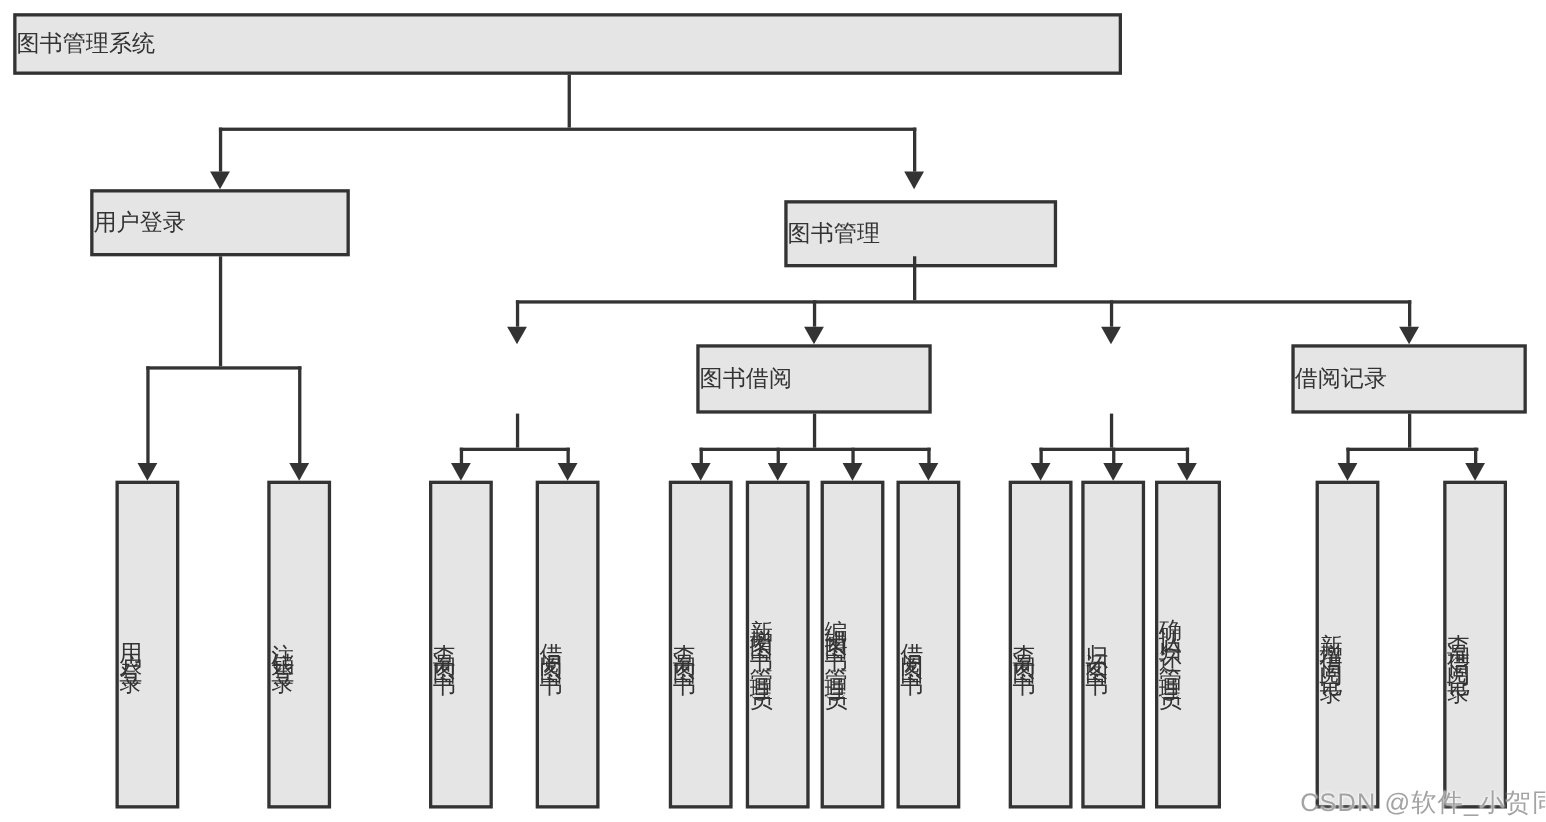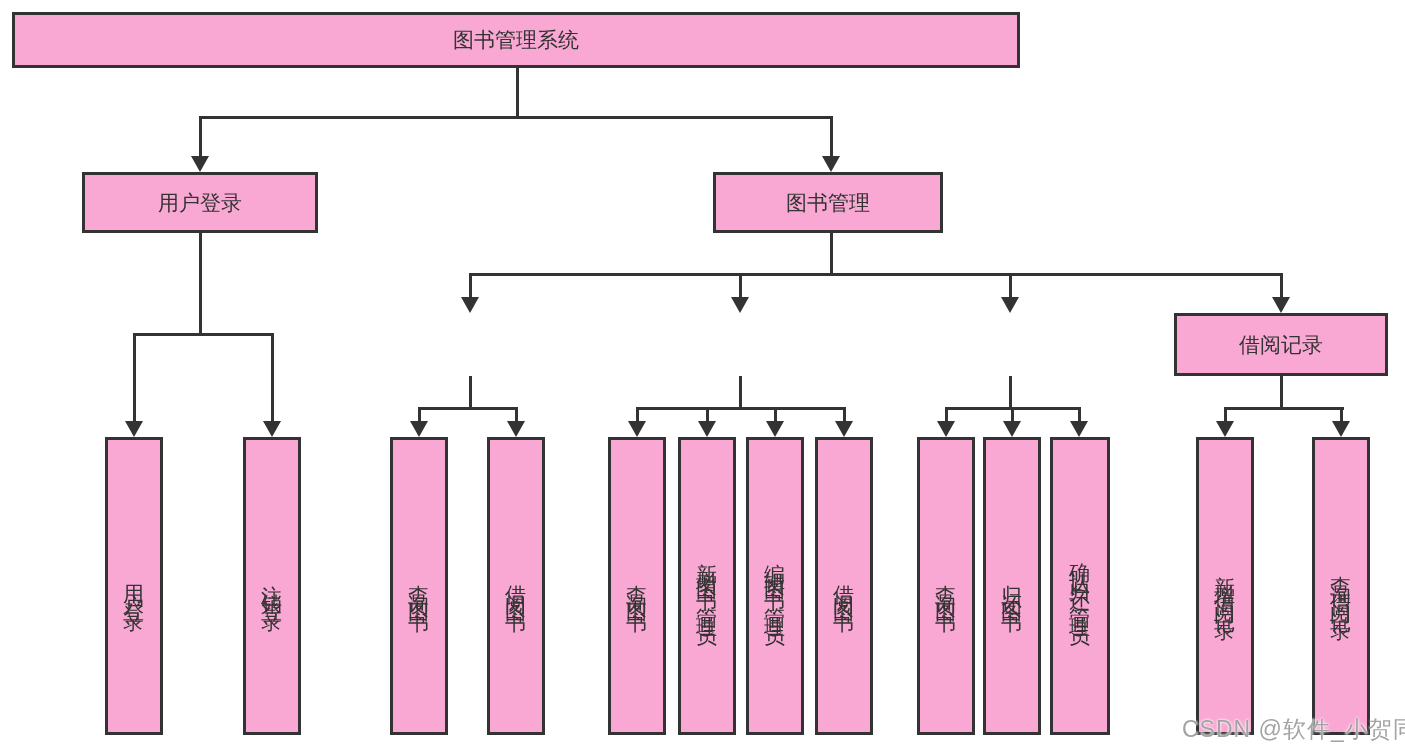--- a/index.html
+++ b/index.html
@@ -5,22 +5,22 @@
   :root { --line:#333333; --text:#333333; --bg:#ffffff; --wm:#a3a3a3; }
   html,body { margin:0; padding:0; background:#fff; }
   .canvas {
     position:relative; width:1405px; height:747px;
     background:var(--bg); overflow:hidden;
     font-family:"Liberation Sans","DejaVu Sans",sans-serif;
     color:var(--text);
   }
   .box {
     position:absolute; box-sizing:border-box;
-    border:3px solid var(--line); background:#f9a8d4;
-    display:flex; align-items:center; justify-content:center;
+    border:3px solid var(--line); background:#e5e5e5;
+    display:flex; align-items:center; 
     font-size:21px; line-height:1.2; white-space:nowrap;
   }
   .vlabel {
     writing-mode:vertical-lr; letter-spacing:9px;
     font-size:21px; line-height:1;
   }
   .hl { position:absolute; height:3px; background:var(--line); }
   .vl { position:absolute; width:3px;  background:var(--line); }
   .arr {
     position:absolute; width:0; height:0;
@@ -38,24 +38,27 @@
 
 <div class="canvas">
 
   <div class="box" style="left:12px;top:12px;width:1008px;height:56px;">
     <span>图书管理系统</span>
   </div>
 
   <div class="box" style="left:82px;top:172px;width:236px;height:61px;">
     <span>用户登录</span>
   </div>
-  <div class="box" style="left:713px;top:172px;width:230px;height:61px;">
+  <div class="box" style="left:713px;top:182px;width:248px;height:61px;">
     <span>图书管理</span>
   </div>
 
+  <div class="box" style="left:633px;top:313px;width:214px;height:63px;">
+    <span>图书借阅</span>
+  </div>
   <div class="box" style="left:1174px;top:313px;width:214px;height:63px;">
     <span>借阅记录</span>
   </div>
 
   <div class="box" style="left:105px;top:437px;width:58px;height:298px;">
     <span class="vlabel">用户登录</span>
   </div>
   <div class="box" style="left:243px;top:437px;width:58px;height:298px;">
     <span class="vlabel">注销登录</span>
   </div>

